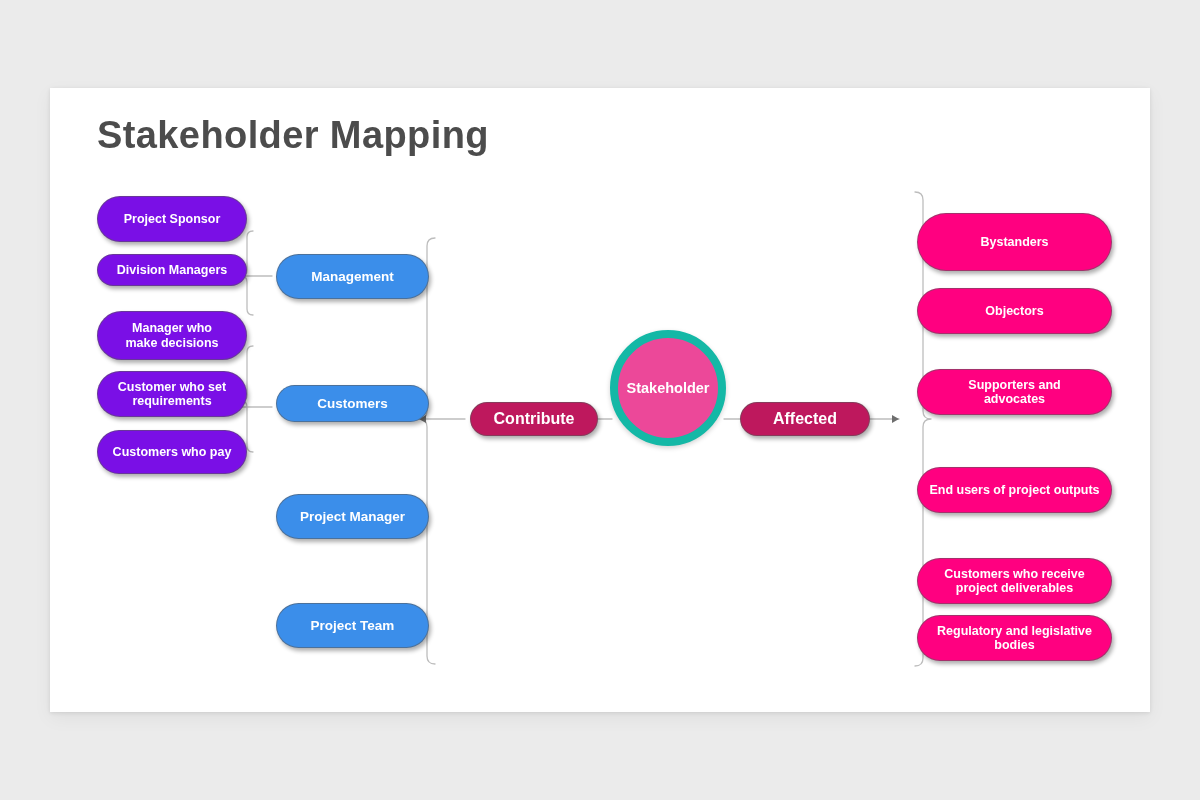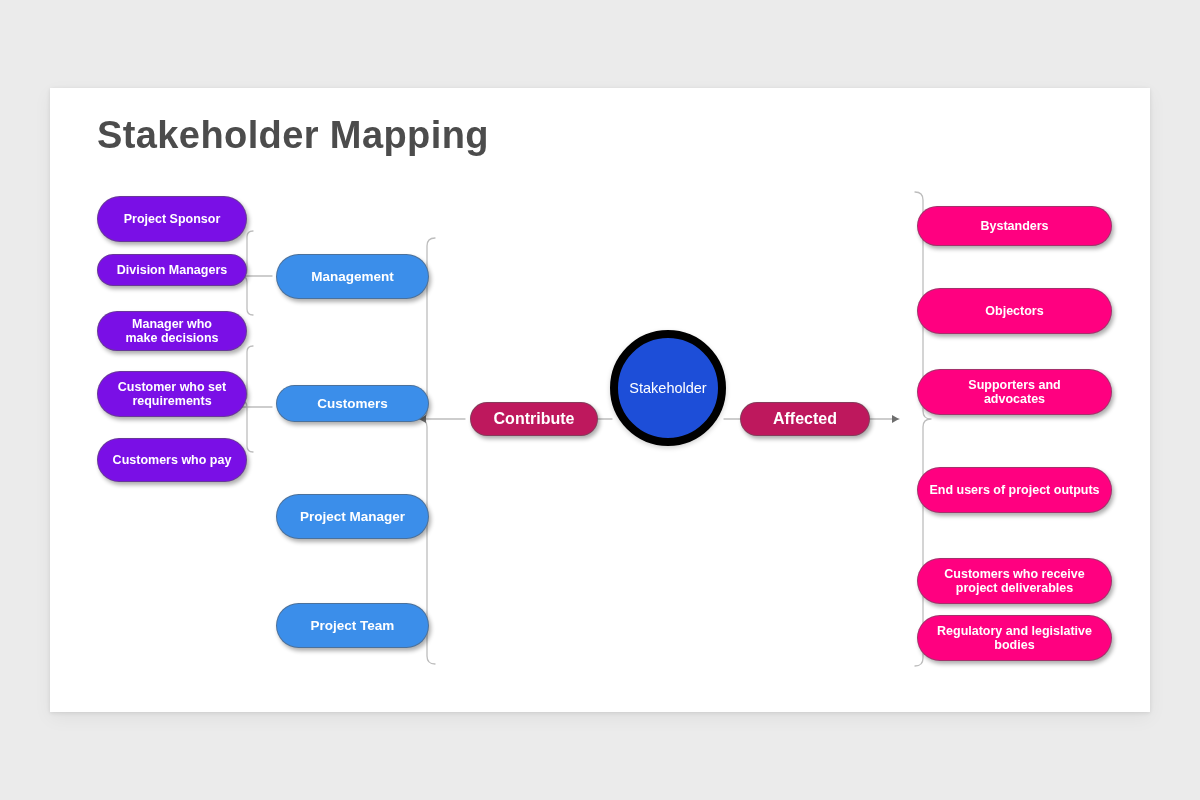--- a/index.html
+++ b/index.html
@@ -95,28 +95,28 @@
   }
 
   
   #center-node {
     position: absolute;
     left: 560px;
     top: 242px;
     width: 116px;
     height: 116px;
     border-radius: 50%;
-    background: #1d4ed8;
-    border: 8px solid #000000;
+    background: #ec4899;
+    border: 8px solid #14b8a6;
     display: flex;
     align-items: center;
     justify-content: center;
     color: #ffffff;
     font-size: 14.5px;
-    font-weight: 400;
+    font-weight: 700;
     box-shadow: 0 2px 5px rgba(0,0,0,0.18);
   }
 </style>
 </head>
 <body>
 
 <div id="slide-card">
 
   <div id="slide-title">Stakeholder Mapping</div>
 
@@ -147,29 +147,29 @@
     </svg>
 
     <div class="pill pill-purple" style="left:47px; top:108px; width:150px; height:46px;">
       <span>Project Sponsor</span>
     </div>
 
     <div class="pill pill-purple" style="left:47px; top:166px; width:150px; height:32px;">
       <span>Division Managers</span>
     </div>
 
-    <div class="pill pill-purple" style="left:47px; top:223px; width:150px; height:40px;">
+    <div class="pill pill-purple" style="left:47px; top:223px; width:150px; height:49px;">
       <span>Manager who<br>make decisions</span>
     </div>
 
     <div class="pill pill-purple" style="left:47px; top:283px; width:150px; height:46px;">
       <span>Customer who set<br>requirements</span>
     </div>
 
-    <div class="pill pill-purple" style="left:47px; top:350px; width:150px; height:44px;">
+    <div class="pill pill-purple" style="left:47px; top:342px; width:150px; height:44px;">
       <span>Customers who pay</span>
     </div>
 
     <div class="pill pill-blue" style="left:226px; top:166px; width:153px; height:45px;">
       <span>Management</span>
     </div>
 
     <div class="pill pill-blue" style="left:226px; top:297px; width:153px; height:37px;">
       <span>Customers</span>
     </div>
@@ -187,21 +187,21 @@
     </div>
 
     <div class="pill pill-cyan" style="left:690px; top:314px; width:130px; height:34px;">
       <span>Affected</span>
     </div>
 
     <div id="center-node">
       <span>Stakeholder</span>
     </div>
 
-    <div class="pill pill-pink" style="left:867px; top:118px; width:195px; height:40px;">
+    <div class="pill pill-pink" style="left:867px; top:125px; width:195px; height:58px;">
       <span>Bystanders</span>
     </div>
 
     <div class="pill pill-pink" style="left:867px; top:200px; width:195px; height:46px;text-align:right;">
       <span>Objectors</span>
     </div>
 
     <div class="pill pill-pink" style="left:867px; top:281px; width:195px; height:46px;justify-content:center;">
       <span>Supporters and<br>advocates</span>
     </div>

